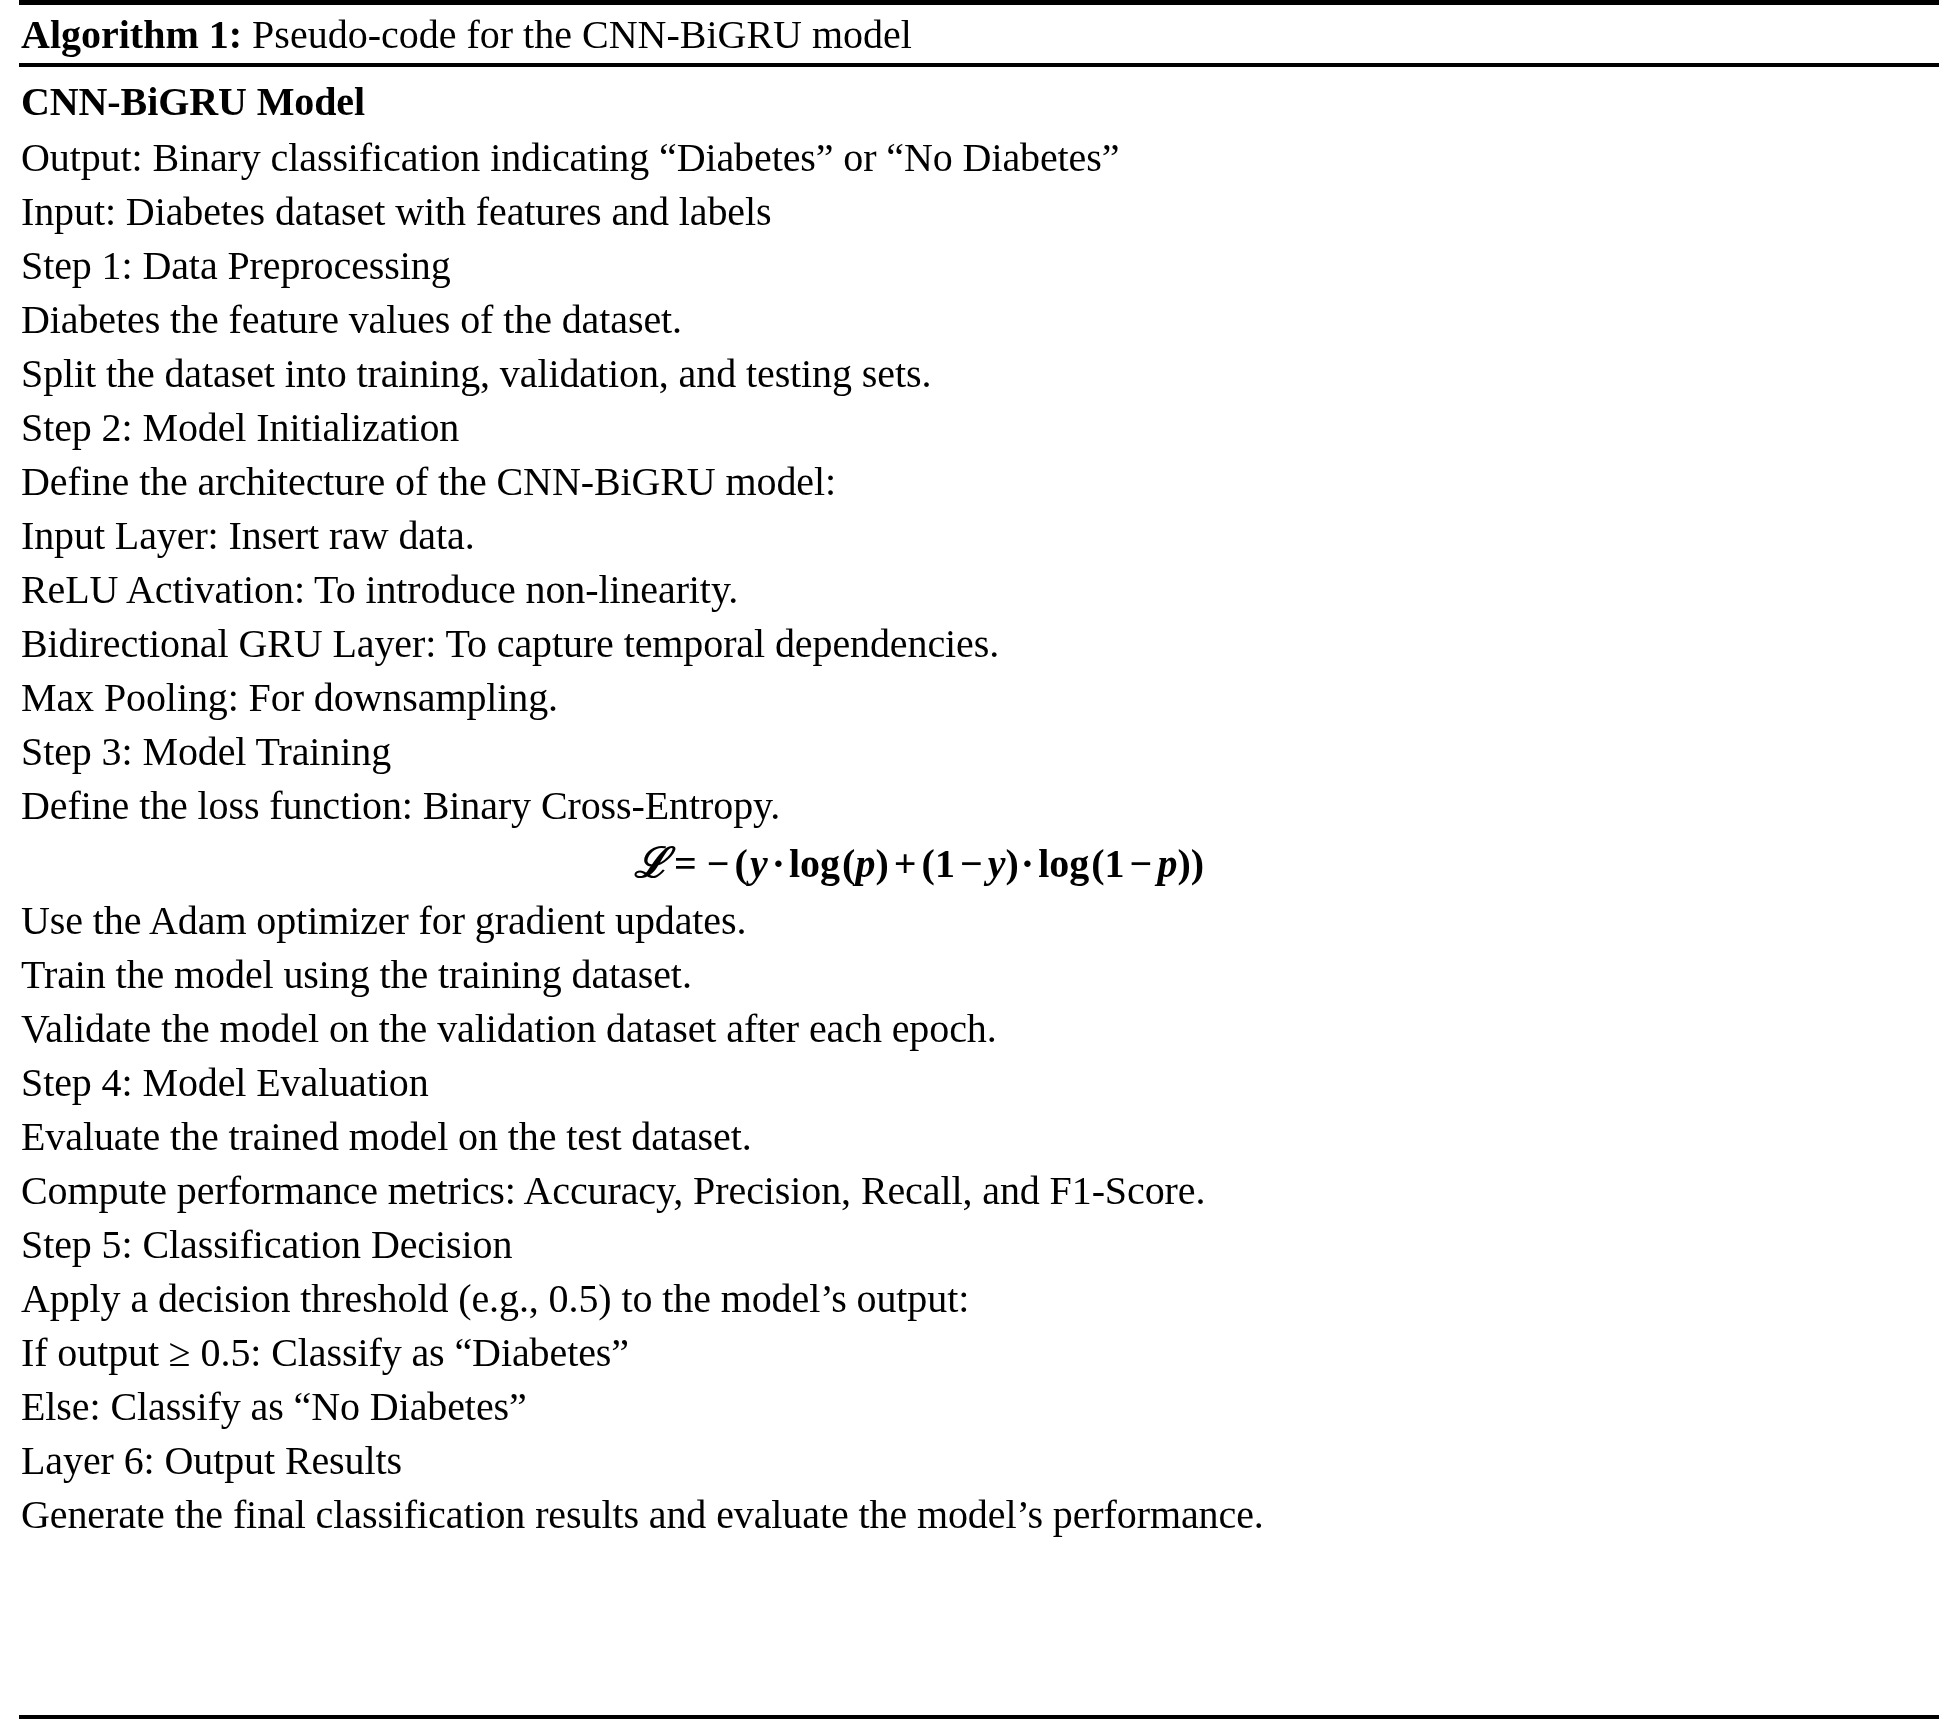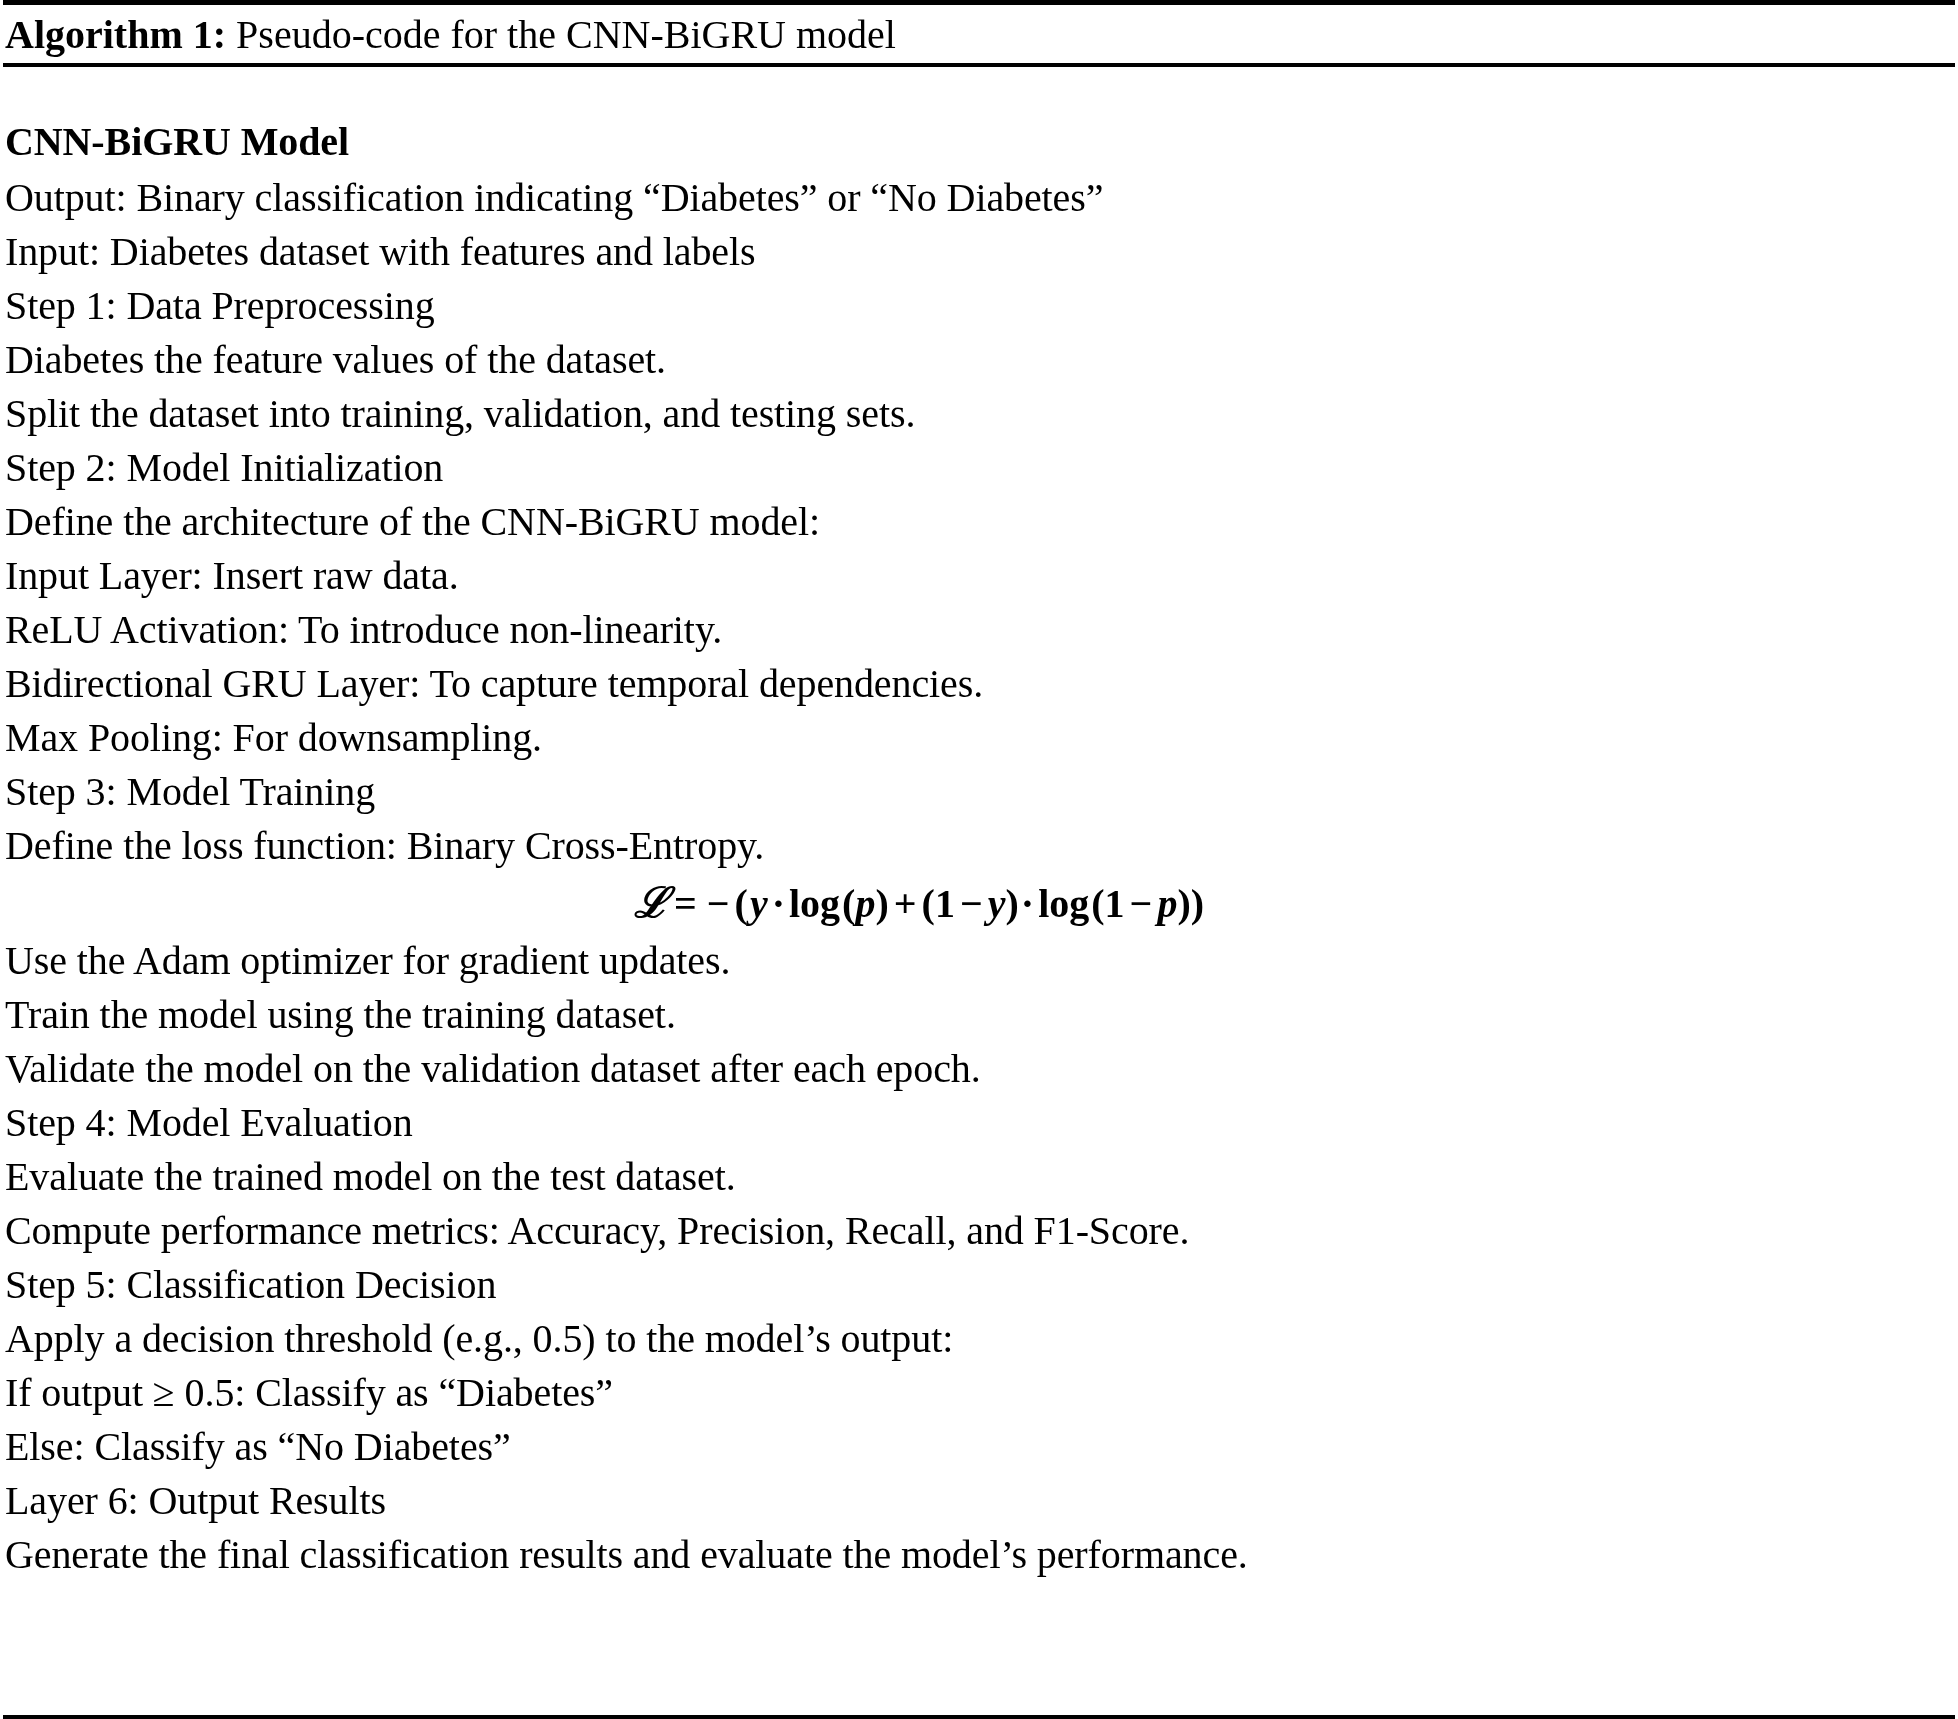--- a/index.html
+++ b/index.html
@@ -12,21 +12,21 @@
     height: 1719px;
     font-family: "Liberation Serif", "DejaVu Serif", serif;
     color: #000000;
     overflow: hidden;
   }
 
   .algorithm-box {
     box-sizing: border-box;
     width: 1958px;
     height: 1719px;
-    padding: 0 3px;
+    padding: 0 19px;
     display: flex;
     flex-direction: column;
   }
 
   
   .rule-top {
     border-top: 5px solid #000;
     width: 100%;
     flex: none;
   }
@@ -54,21 +54,20 @@
     font-weight: bold;
   }
   .caption .caption-text {
     font-weight: normal;
   }
 
   
   .body-block {
     padding: 6px 2px 0 2px;
     flex: none;
-    margin-top: 40px;
   }
   .line {
     font-size: 40px;
     line-height: 54px;
     white-space: nowrap;
     letter-spacing: -0.1px;
   }
   .line.bold {
     font-weight: bold;
     line-height: 58px;

